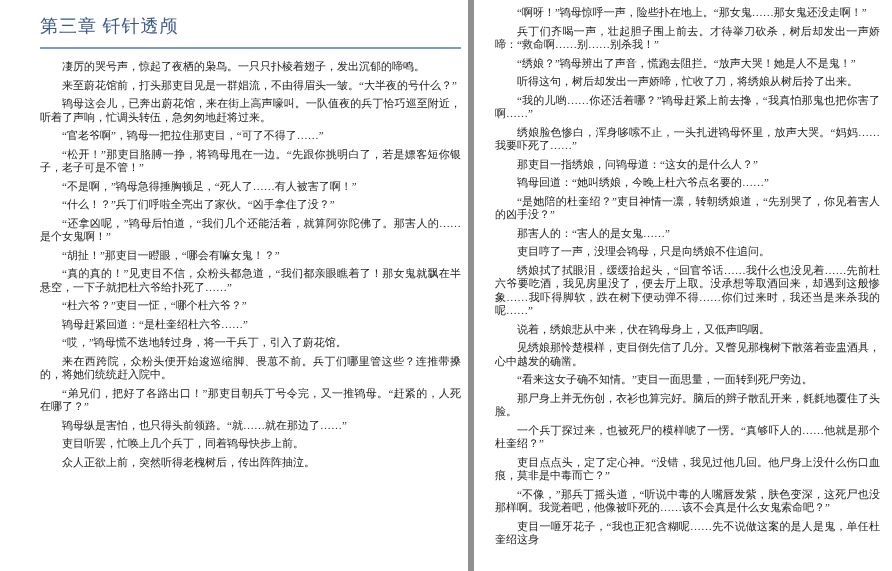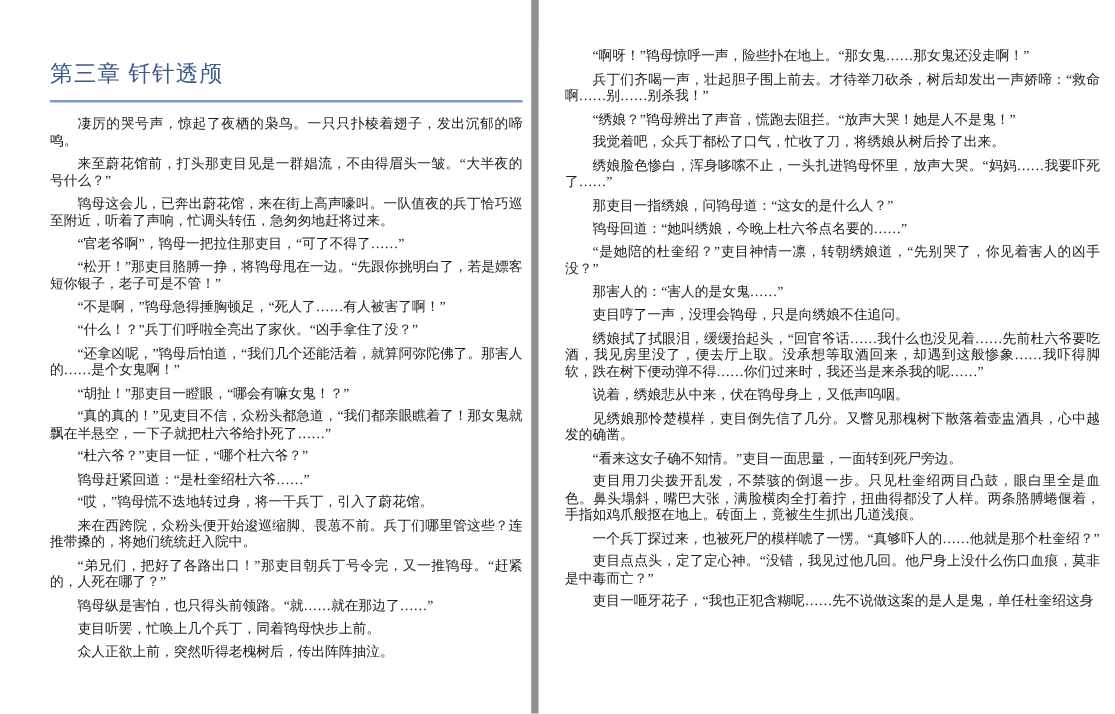--- a/index.html
+++ b/index.html
@@ -12,24 +12,23 @@
     width: 892px;
     height: 571px;
     display: flex;
     background: var(--page-bg, #ffffff);
     overflow: hidden;
   }
   .page {
     box-sizing: border-box;
     overflow: hidden;
     background: var(--page-bg, #ffffff);
-    margin-top: 33px;
   }
   .page-left {
-    width: 425px;
+    width: 468px;
     padding: 15px 7px 0 40px;
   }
   .page-right {
     flex: 1;
     padding: 6px 12px 0 21px;
   }
   .divider {
     width: 6px;
     background: var(--divider-color, #8f8f8f);
     flex: none;
@@ -88,31 +87,33 @@
       </div>
   </div>
 
   <div class="divider"></div>
 
   <div class="page page-right">
     <div class="content">
         <p class="para">“啊呀！”鸨母惊呼一声，险些扑在地上。“那女鬼……那女鬼还没走啊！”</p>
         <p class="para">兵丁们齐喝一声，壮起胆子围上前去。才待举刀砍杀，树后却发出一声娇啼：“救命啊……别……别杀我！”</p>
         <p class="para">“绣娘？”鸨母辨出了声音，慌跑去阻拦。“放声大哭！她是人不是鬼！”</p>
-        <p class="para">我觉着吧，众兵丁都松了口气，忙收了刀，将绣娘从树后拎了出来。</p>
+        <p class="para">听得这句，树后却发出一声娇啼，忙收了刀，将绣娘从树后拎了出来。</p>
+        <p class="para">“我的儿哟……你还活着哪？”鸨母赶紧上前去搀，“我真怕那鬼也把你害了啊……”</p>
         <p class="para">绣娘脸色惨白，浑身哆嗦不止，一头扎进鸨母怀里，放声大哭。“妈妈……我要吓死了……”</p>
         <p class="para">那吏目一指绣娘，问鸨母道：“这女的是什么人？”</p>
         <p class="para">鸨母回道：“她叫绣娘，今晚上杜六爷点名要的……”</p>
         <p class="para">“是她陪的杜奎绍？”吏目神情一凛，转朝绣娘道，“先别哭了，你见着害人的凶手没？”</p>
         <p class="para">那害人的：“害人的是女鬼……”</p>
         <p class="para">吏目哼了一声，没理会鸨母，只是向绣娘不住追问。</p>
         <p class="para">绣娘拭了拭眼泪，缓缓抬起头，“回官爷话……我什么也没见着……先前杜六爷要吃酒，我见房里没了，便去厅上取。没承想等取酒回来，却遇到这般惨象……我吓得脚软，跌在树下便动弹不得……你们过来时，我还当是来杀我的呢……”</p>
         <p class="para">说着，绣娘悲从中来，伏在鸨母身上，又低声呜咽。</p>
         <p class="para">见绣娘那怜楚模样，吏目倒先信了几分。又瞥见那槐树下散落着壶盅酒具，心中越发的确凿。</p>
         <p class="para">“看来这女子确不知情。”吏目一面思量，一面转到死尸旁边。</p>
-        <p class="para">吏目用刀尖拨开乱发，不禁骇的倒退一步。只见杜奎绍两目凸鼓，眼白里全是血色。鼻头塌斜，嘴巴大张，满脸横肉全打着拧，扭曲得都没了人样。两条胳膊蜷偃着，手指如鸡爪般抠在地上。砖面上，竟被生生抓出几道浅痕。</p>
+        <p class="para">那尸身上并无伤创，衣衫也算完好。脑后的辫子散乱开来，毵毵地覆住了头脸。</p>
         <p class="para">一个兵丁探过来，也被死尸的模样唬了一愣。“真够吓人的……他就是那个杜奎绍？”</p>
         <p class="para">吏目点点头，定了定心神。“没错，我见过他几回。他尸身上没什么伤口血痕，莫非是中毒而亡？”</p>
+        <p class="para">“不像，”那兵丁摇头道，“听说中毒的人嘴唇发紫，肤色变深，这死尸也没那样啊。我觉着吧，他像被吓死的……该不会真是什么女鬼索命吧？”</p>
         <p class="para">吏目一咂牙花子，“我也正犯含糊呢……先不说做这案的是人是鬼，单任杜奎绍这身</p>
       </div>
   </div>
 
 </div>
 
 </body></html>

